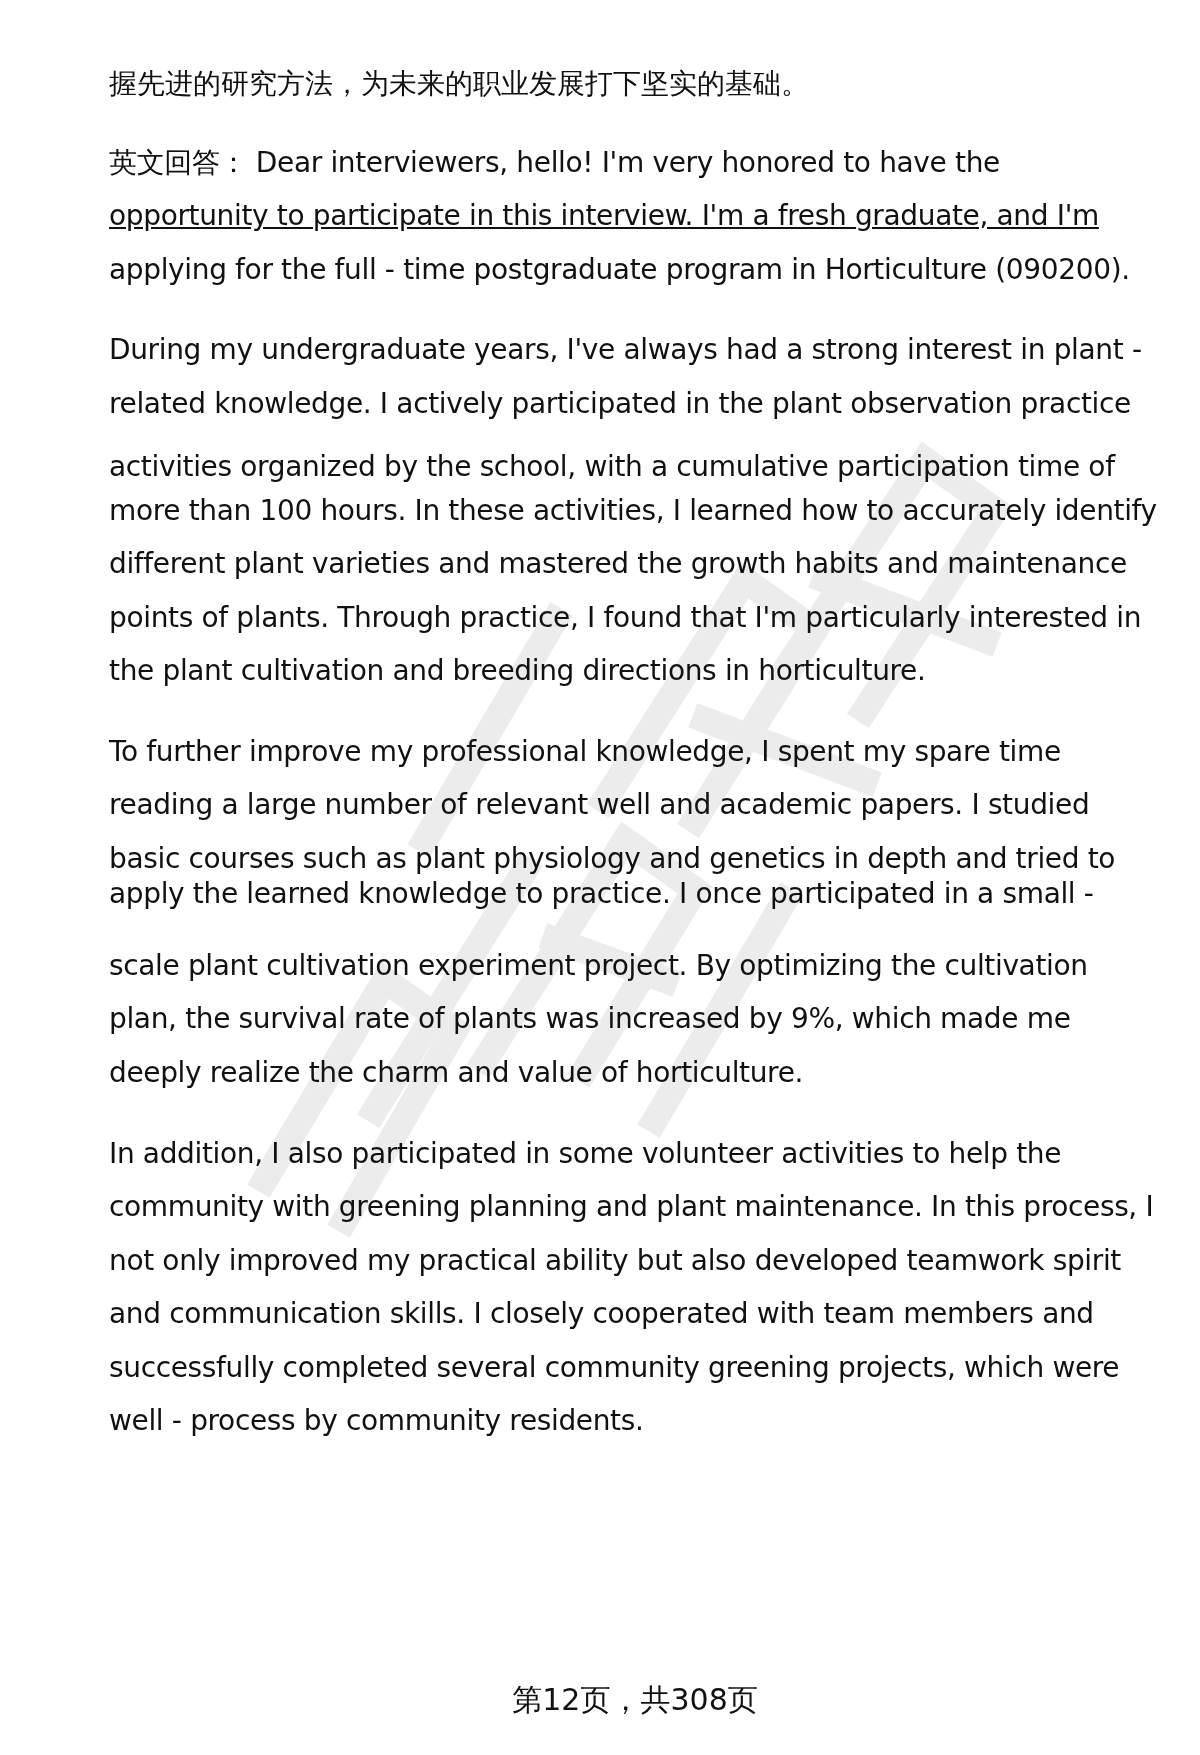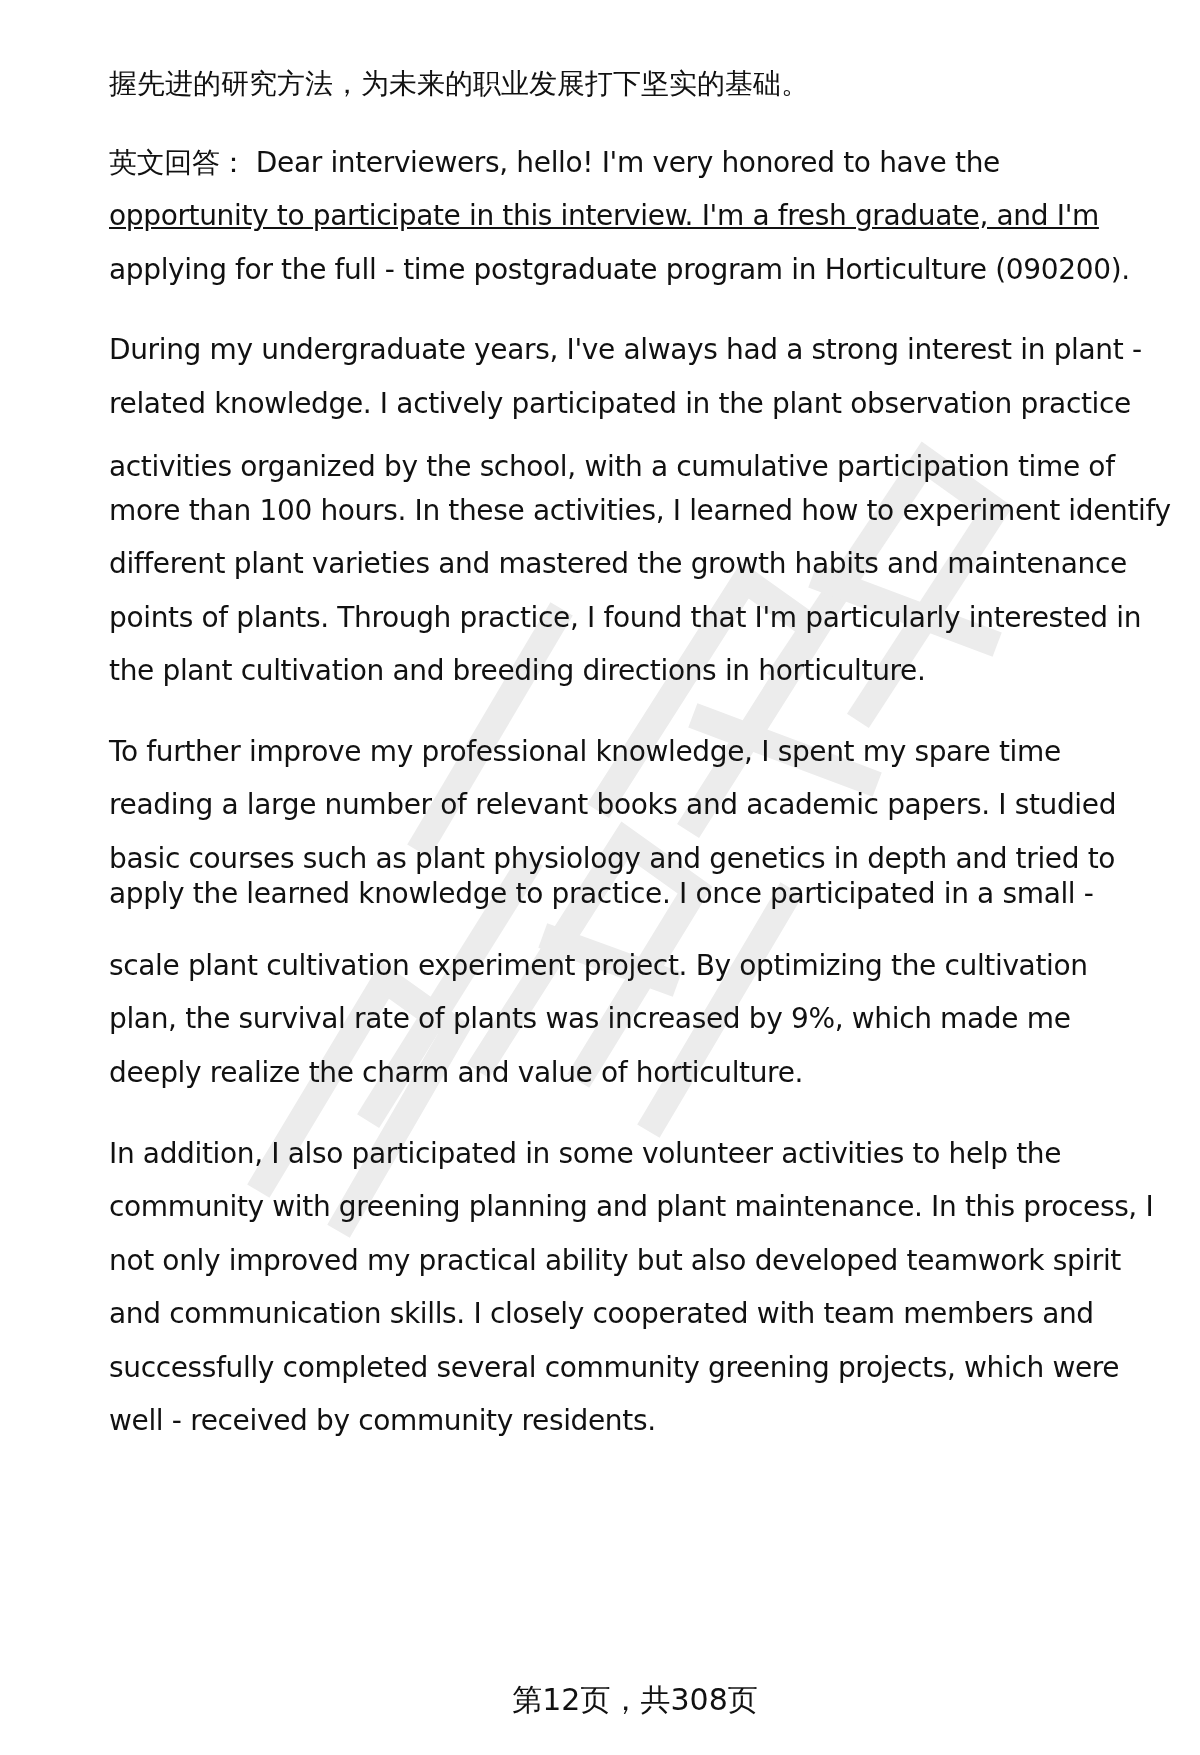--- a/index.html
+++ b/index.html
@@ -86,40 +86,40 @@
     <div>
       <div class="line" style="top:145px;">英文回答：  Dear interviewers, hello! I'm very honored to have the</div>
       <div class="line" style="top:198px;text-decoration:underline;">opportunity to participate in this interview. I'm a fresh graduate, and I'm</div>
       <div class="line" style="top:252px;">applying for the full - time postgraduate program in Horticulture (090200).</div>
     </div>
 
     <div>
       <div class="line" style="top:332px;">During my undergraduate years, I've always had a strong interest in plant -</div>
       <div class="line" style="top:386px;">related knowledge. I actively participated in the plant observation practice</div>
       <div class="line" style="top:449px;">activities organized by the school, with a cumulative participation time of</div>
-      <div class="line" style="top:493px;">more than 100 hours. In these activities, I learned how to experiment identify</div>
+      <div class="line" style="top:493px;">more than 100 hours. In these activities, I learned how to accurately identify</div>
       <div class="line" style="top:546px;">different plant varieties and mastered the growth habits and maintenance</div>
       <div class="line" style="top:600px;">points of plants. Through practice, I found that I'm particularly interested in</div>
       <div class="line" style="top:653px;">the plant cultivation and breeding directions in horticulture.</div>
     </div>
 
     <div>
       <div class="line" style="top:734px;">To further improve my professional knowledge, I spent my spare time</div>
-      <div class="line" style="top:787px;">reading a large number of relevant books and academic papers. I studied</div>
+      <div class="line" style="top:787px;">reading a large number of relevant well and academic papers. I studied</div>
       <div class="line" style="top:841px;">basic courses such as plant physiology and genetics in depth and tried to</div>
       <div class="line" style="top:876px;">apply the learned knowledge to practice. I once participated in a small -</div>
       <div class="line" style="top:948px;text-align:right;">scale plant cultivation experiment project. By optimizing the cultivation</div>
       <div class="line" style="top:1001px;">plan, the survival rate of plants was increased by 9%, which made me</div>
       <div class="line" style="top:1055px;">deeply realize the charm and value of horticulture.</div>
     </div>
 
     <div>
       <div class="line" style="top:1136px;">In addition, I also participated in some volunteer activities to help the</div>
       <div class="line" style="top:1189px;">community with greening planning and plant maintenance. In this process, I</div>
       <div class="line" style="top:1243px;">not only improved my practical ability but also developed teamwork spirit</div>
       <div class="line" style="top:1296px;">and communication skills. I closely cooperated with team members and</div>
       <div class="line" style="top:1350px;">successfully completed several community greening projects, which were</div>
-      <div class="line" style="top:1403px;">well - received by community residents.</div>
+      <div class="line" style="top:1403px;">well - process by community residents.</div>
     </div>
   </div>
 
   <div class="footer">第12页，共308页</div>
 </div>
 
 </body></html>

